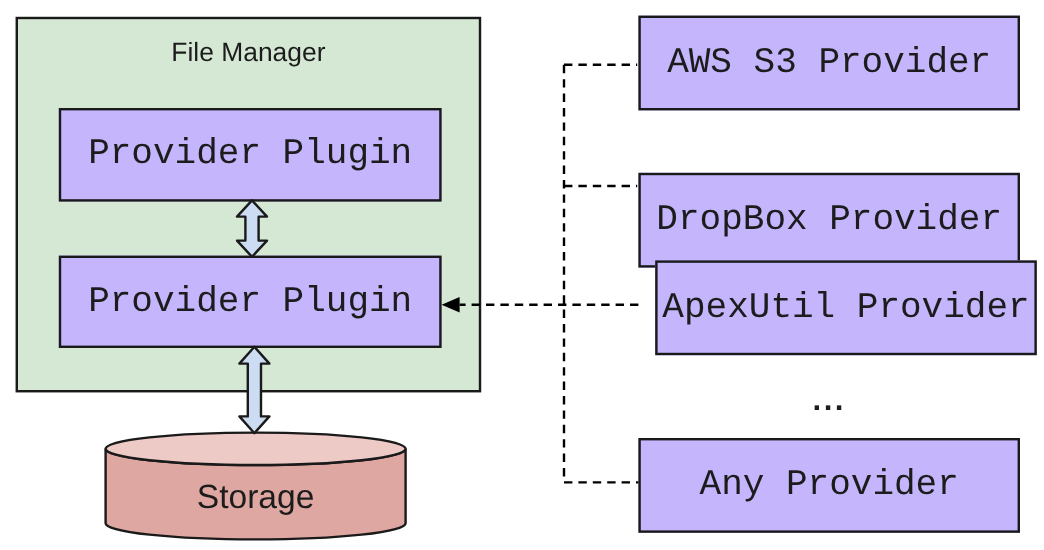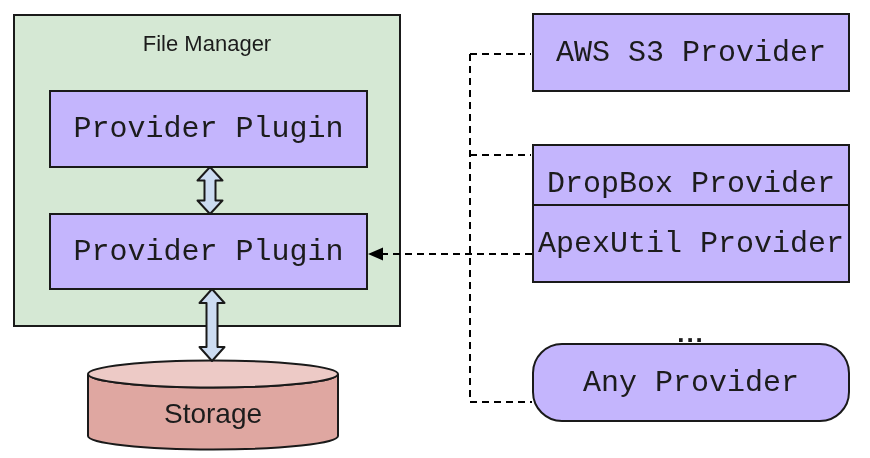--- a/index.html
+++ b/index.html
@@ -48,22 +48,22 @@
     font-size: 30px;
     text-align: center;
     z-index: 2;
     font-family: Liberation Mono, monospace;
   }
   .node-component { left: 49px;  top: 90px;  width: 319px; height: 78px; }
   .node-provider  { left: 49px;  top: 213px; width: 319px; height: 77px; }
   .node-right     { left: 532px; width: 318px; height: 79px; }
   .node-aws       { top: 13px;  }
   .node-dropbox   { top: 116px; margin-top: 28px; }
-  .node-apexutil  { top: 204px; }
-  .node-any       { top: 343px; border-radius: 30px; }
+  .node-apexutil  { top: 217px; margin-left: 14px; }
+  .node-any       { top: 365px; }
   .ellipsis {
     position: absolute;
     left: 532px;
     top: 318px;
     width: 318px;
     text-align: center;
     font-size: 26px;
     font-weight: 700;
     letter-spacing: 2px;
     line-height: 30px;

